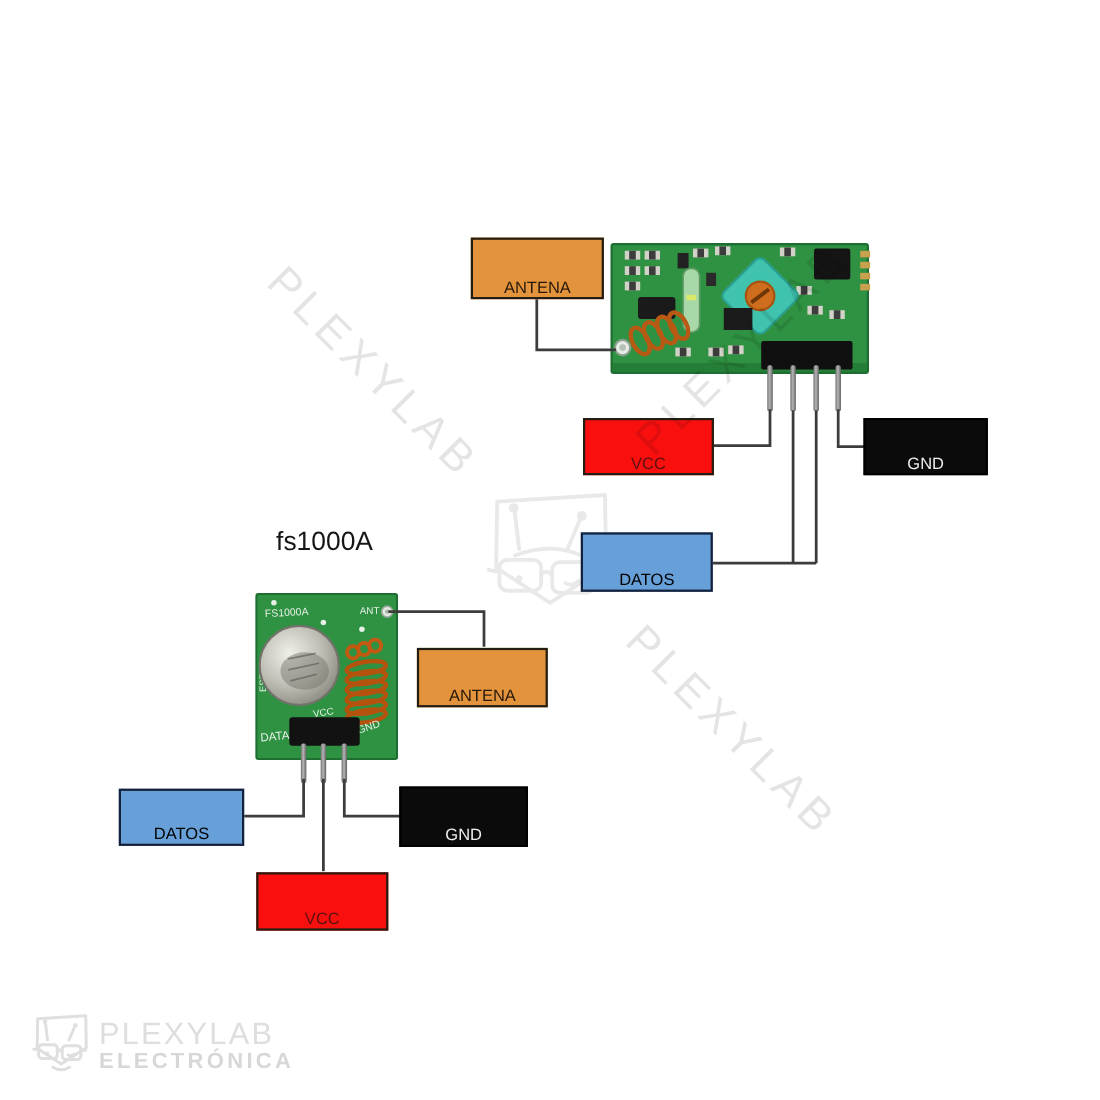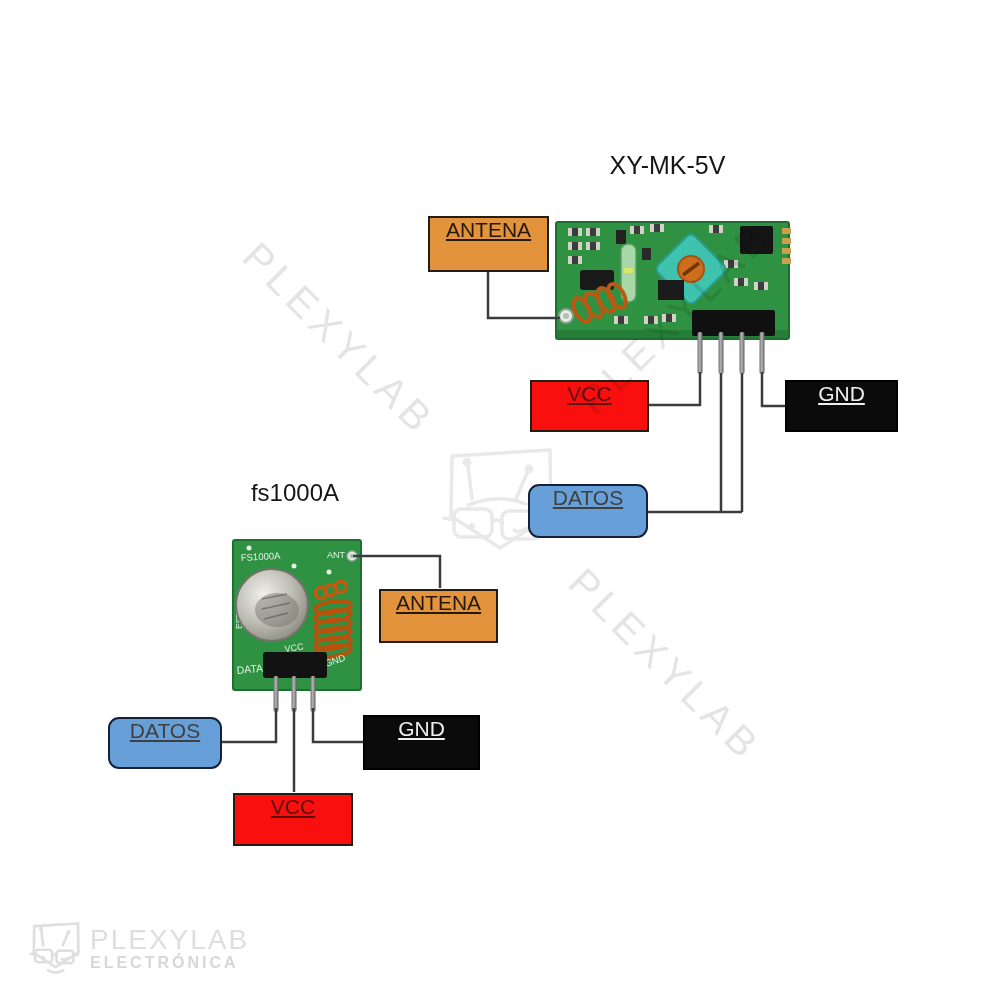--- a/index.html
+++ b/index.html
@@ -22,44 +22,44 @@
   .module-title .t1,.module-title .t2{display:block;}
   .rx-title{left:545px;top:150px;width:245px;font-size:25px;line-height:31px;}
   .tx-title{left:207px;top:478px;width:176px;font-size:24px;line-height:30px;}
   
   .rx-board{position:absolute;left:554px;top:220px;z-index:2;}
   .tx-board{position:absolute;left:232px;top:539px;z-index:2;}
   
   .wire-layer{position:absolute;left:0;top:0;z-index:3;pointer-events:none;}
   
   .pin-box{
-    position:absolute;border:2px solid #241d12;display:flex;align-items:flex-start;
-    justify-content:center;font-size:21px;z-index:4;box-sizing:border-box;text-decoration:underline;
+    position:absolute;border:2px solid #241d12;display:flex;align-items:flex-end;
+    justify-content:center;font-size:15px;z-index:4;box-sizing:border-box;
   }
   .box-antena{background:#E2933C;color:#26180a;}
   .box-vcc{background:#FA0F0F;color:#5c1010;}
-  .box-datos{background:#67A0D8;color:#404040;border-color:#15203a;border-radius:11px;}
+  .box-datos{background:#67A0D8;color:#000000;border-color:#15203a;}
   .box-gnd{background:#0b0b0b;color:#efefef;border-color:#000;}
   .b-antena-rx{left:428px;top:216px;width:121px;height:56px;}
   .b-vcc-rx{left:530px;top:380px;width:119px;height:52px;}
   .b-gnd-rx{left:785px;top:380px;width:113px;height:52px;}
   .b-datos-rx{left:528px;top:484px;width:120px;height:54px;}
   .b-antena-tx{left:379px;top:589px;width:119px;height:54px;}
   .b-datos-tx{left:108px;top:717px;width:114px;height:52px;}
   .b-gnd-tx{left:363px;top:715px;width:117px;height:55px;}
   .b-vcc-tx{left:233px;top:793px;width:120px;height:53px;}
   
   .brand{position:absolute;left:28px;top:916px;z-index:6;}
   .brand-robot{position:absolute;left:0;top:4px;}
   .brand-name{
     position:absolute;left:62px;top:8px;font-size:28px;letter-spacing:2px;
     color:#dedede;font-weight:400;white-space:nowrap;
   }
   .brand-sub{
-    position:absolute;left:62px;top:38px;font-size:16px;letter-spacing:3px;
+    position:absolute;left:62px;top:38px;font-size:20px;letter-spacing:3px;
     color:#d7d7d7;font-weight:700;white-space:nowrap;
   }
 </style>
 </head>
 <body>
 
 <div class="canvas">
 
   <svg class="robot-wm" width="130" height="116" viewBox="0 0 130 116">
     <g fill="none" stroke="#e9e9e9" stroke-width="3.5" stroke-linejoin="round" stroke-linecap="round">
@@ -73,21 +73,20 @@
       <rect x="64" y="68" width="38" height="28" rx="7"></rect>
       <path d="M54 79 Q59 74 64 80"></path>
       <line x1="16" y1="77" x2="6" y2="75"></line>
         <line x1="102" y1="79" x2="112" y2="77"></line>
       <circle cx="34" cy="83" r="3" fill="#e9e9e9" stroke="none"></circle>
       <path d="M76 87 Q82 91 88 85"></path>
     </g>
   </svg>
 
   <div class="module-title rx-title">
-    <span class="t1">XY-MK-5V</span>
   </div>
 
   <svg class="rx-board" width="240" height="158" viewBox="0 0 240 158">
     <defs>
       <linearGradient id="pinG" x1="0" y1="0" x2="1" y2="0">
         <stop offset="0" stop-color="#6f6f6f"></stop>
           <stop offset="0.45" stop-color="#b5b5b5"></stop>
           <stop offset="1" stop-color="#5e5e5e"></stop>
       </linearGradient>
       <g id="smd">

